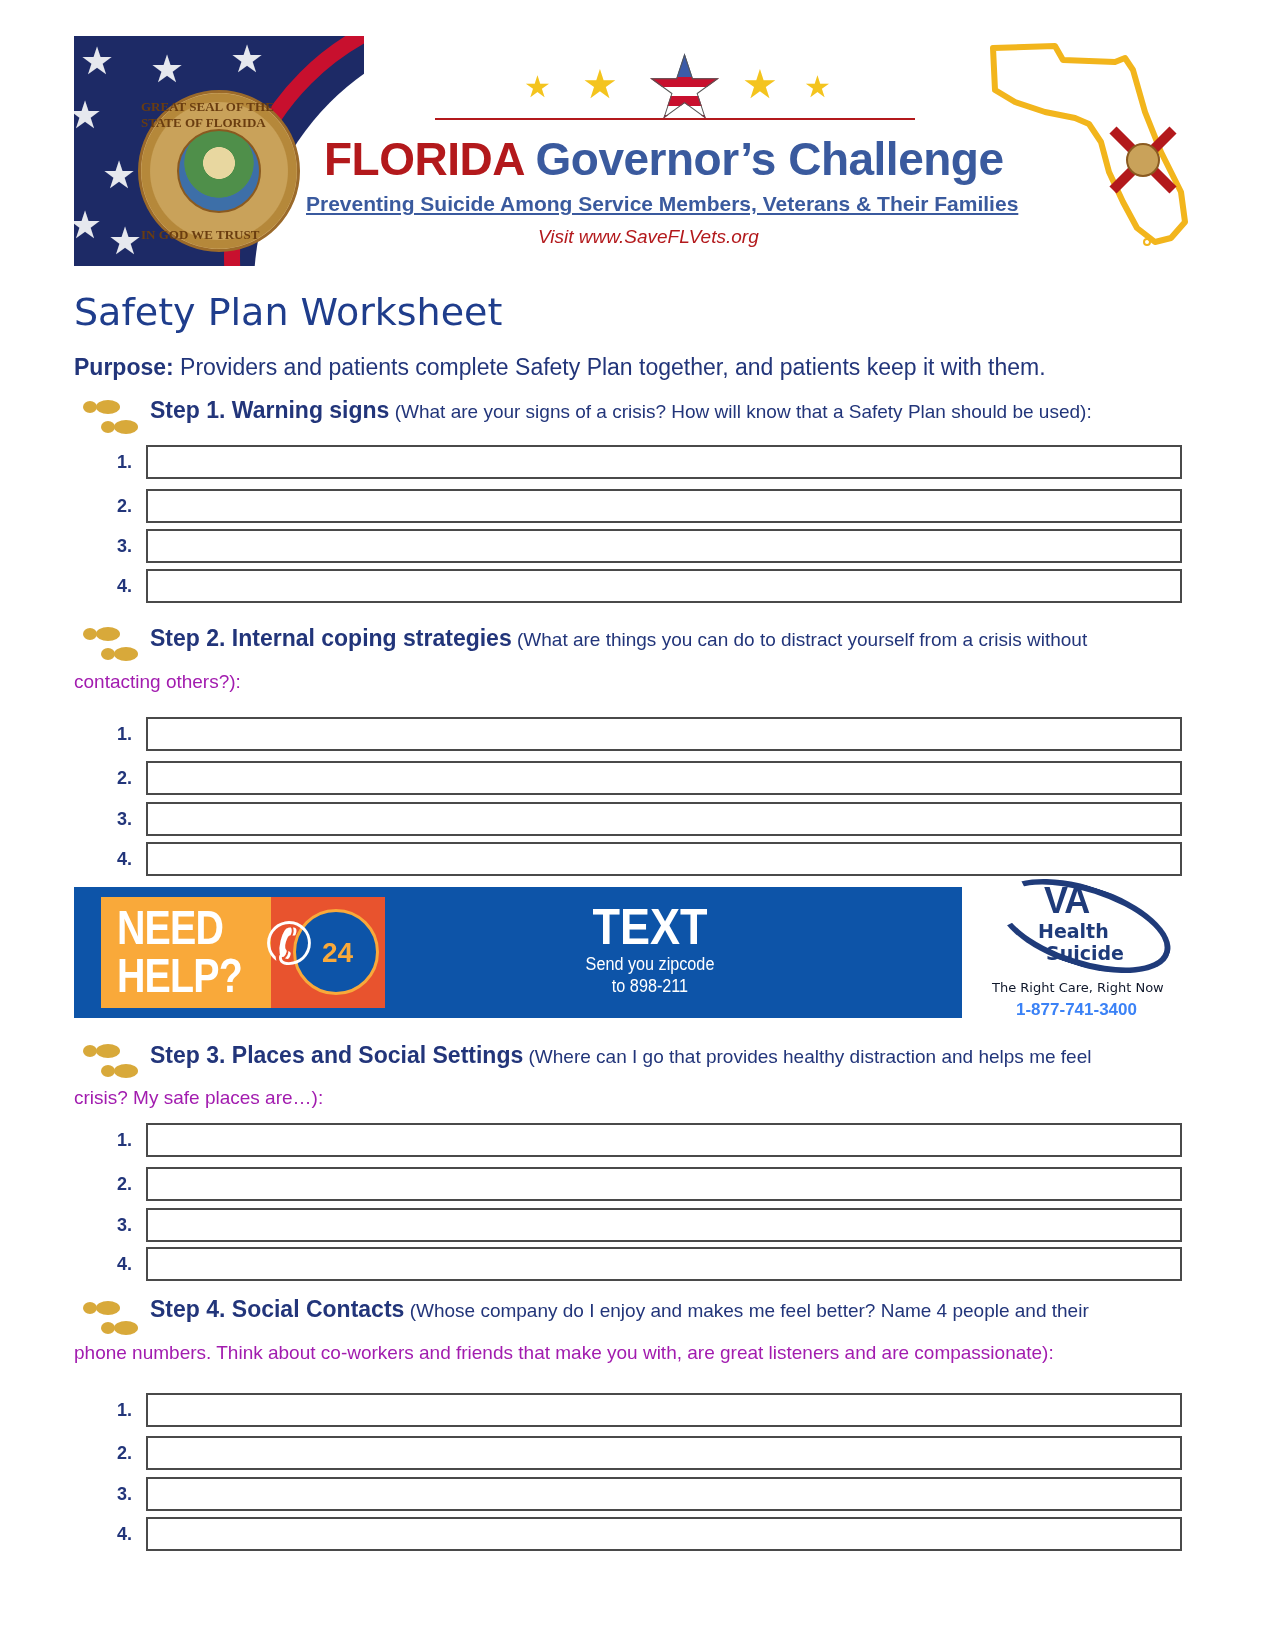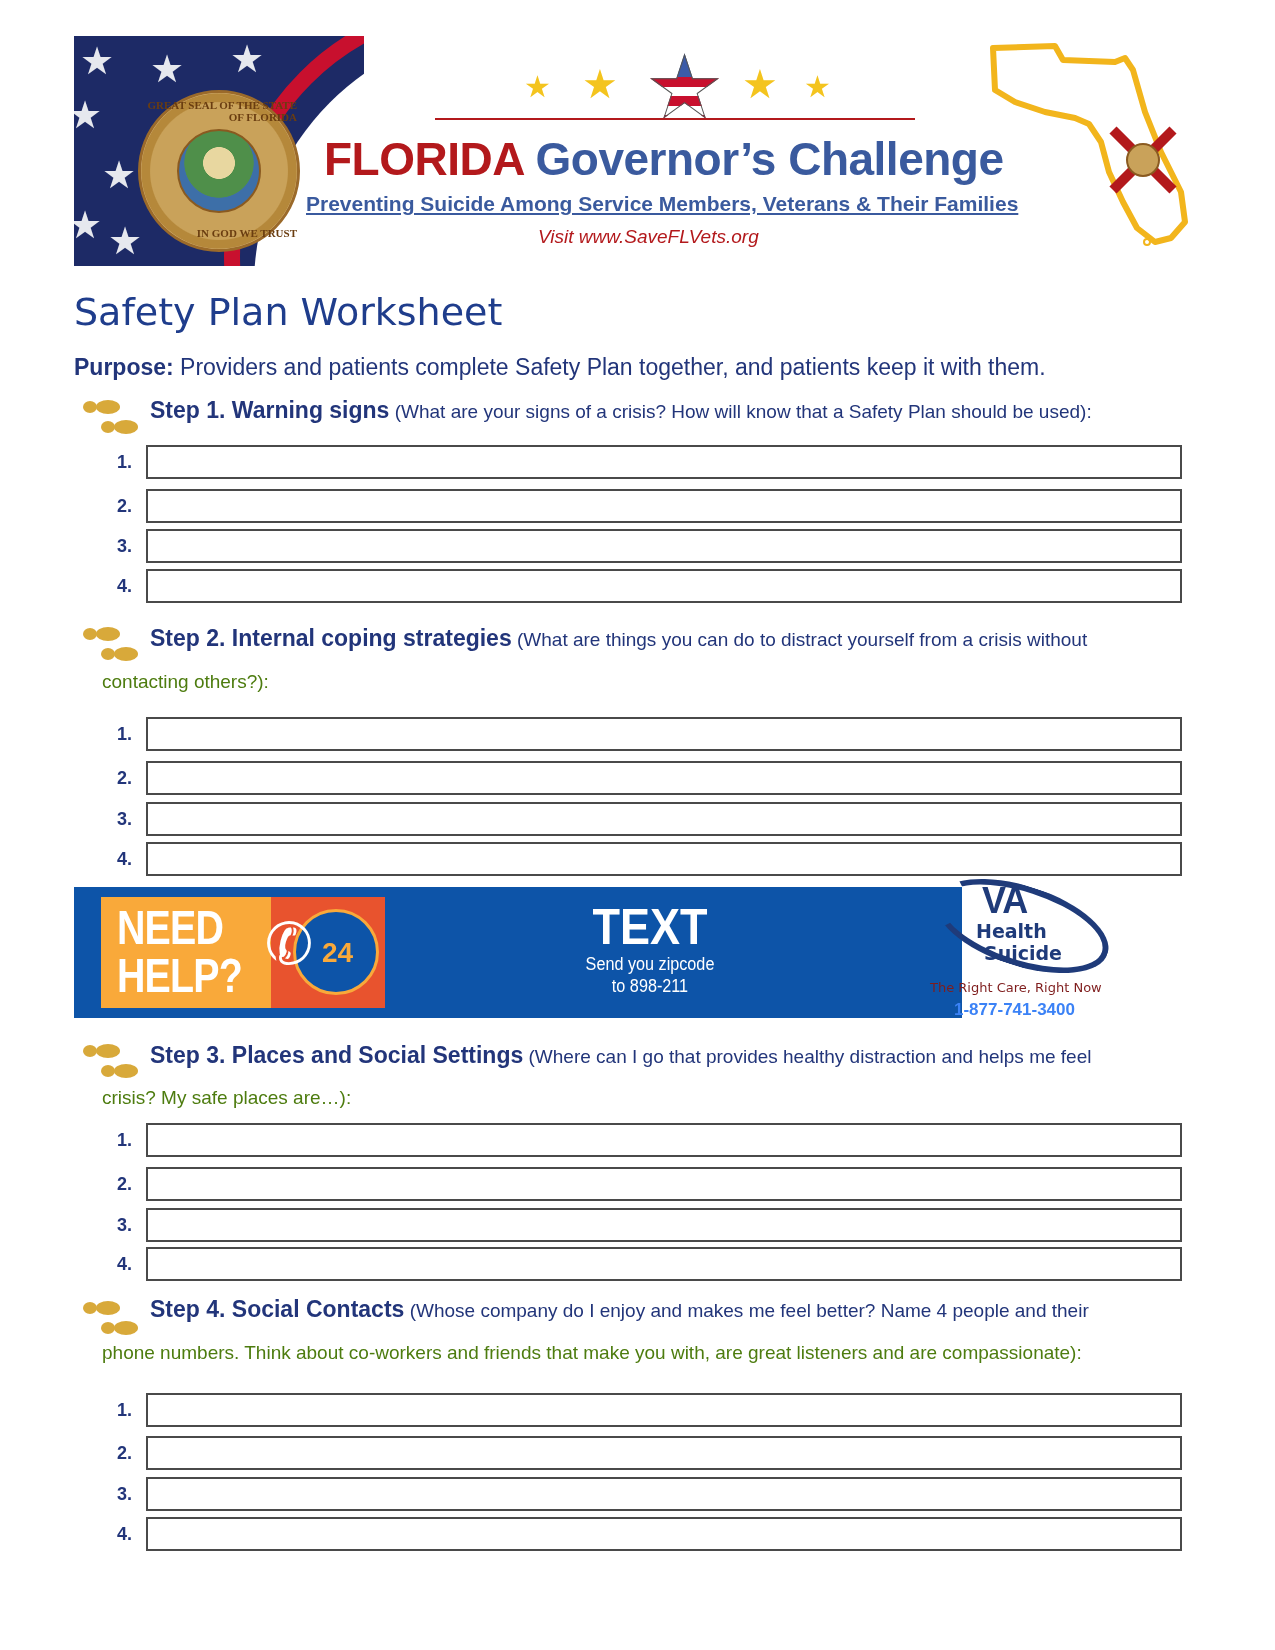--- a/index.html
+++ b/index.html
@@ -10,21 +10,21 @@
   
   .flag-panel { left: 74px; top: 36px; width: 290px; height: 230px; overflow: hidden; background: #1d2a66; }
   .flag-panel .stripe { position: absolute; border-radius: 50%; border: 16px solid #c8102e; width: 520px; height: 520px; left: 150px; top: -40px; }
   .flag-panel .whitefill { position: absolute; left: 180px; top: -10px; width: 520px; height: 520px; border-radius: 50%; background: #fff; }
   .flag-panel .star { position: absolute; color: #e6e8ee; font-size: 38px; line-height: 1; }
   .seal { left: 138px; top: 90px; width: 162px; height: 162px; border-radius: 50%;
           background: radial-gradient(circle at 50% 50%, #7fa35a 0 30%, #c9a25a 31% 62%, #b5883a 63% 70%, #e3c48a 71% 100%);
           border: 3px solid #9b6a2a; }
   .seal-inner { position: absolute; left: 36px; top: 36px; width: 84px; height: 84px; border-radius: 50%;
                 background: radial-gradient(circle at 50% 40%, #e8d7a0 0 25%, #4f8f4a 26% 55%, #3d6fa8 56% 100%); border: 2px solid #8a5a20; }
-  .seal-text { position: absolute; width: 100%; text-align: right; font-family: "Liberation Serif", serif; font-size: 11px; font-weight: bold; color: #6a3d10; }
+  .seal-text { position: absolute; width: 100%; text-align: left; font-family: "Liberation Serif", serif; font-size: 13px; font-weight: bold; color: #6a3d10; }
 
   .stars-row { left: 520px; top: 44px; width: 320px; height: 70px; }
   .gstar { position: absolute; color: #f4c41e; line-height: 1; }
   .flagstar { position: absolute; left: 126px; top: 0px; font-size: 86px; line-height: 1;
               background: linear-gradient(180deg, #3b5ba8 0 38%, #c8102e 38% 50%, #ffffff 50% 60%, #c8102e 60% 72%, #ffffff 72% 82%, #c8102e 82% 100%);
               -webkit-background-clip: text; background-clip: text; color: transparent; -webkit-text-stroke: 1px #555; }
   .red-rule { left: 435px; top: 118px; width: 480px; height: 2px; background: #b3191c; }
   .title { left: 324px; top: 132px; white-space: nowrap; font-size: 46px; font-weight: bold; letter-spacing: -0.5px; }
   .title .fl { color: #b3191c; }
   .title .gc { color: #3a5a9e; }
@@ -35,42 +35,42 @@
 
   
   .page-title { left: 74px; top: 290px; font-family: "DejaVu Sans", sans-serif; font-size: 38px; color: #1f3d8c; white-space: nowrap; }
   .purpose { left: 74px; top: 354px; font-size: 23px; white-space: nowrap; color: #22357a; }
   .purpose b { font-weight: bold; }
 
   .step-icon { width: 60px; height: 42px; }
   .step-head { white-space: nowrap; color: #22357a; }
   .step-head .st { font-size: 23px; font-weight: bold; }
   .step-head .desc { font-size: 19px; }
-  .step-cont { left: 74px; white-space: nowrap; font-size: 19px; color: #4d7c0f; margin-left: 28px; }
+  .step-cont { left: 74px; white-space: nowrap; font-size: 19px; color: #a21caf; }
 
   .num { left: 108px; width: 24px; text-align: right; font-size: 18px; font-weight: bold; color: #22357a; }
   .field { left: 146px; width: 1036px; height: 34px; border: 2px solid #4a4a4a; background: #fff; }
 
   
   .banner { left: 74px; top: 887px; width: 888px; height: 131px; background: #0d54a8; }
   .need-help { position: absolute; left: 27px; top: 10px; width: 170px; height: 111px; background: #f9a93a; }
   .need-help span { position: absolute; left: 16px; color: #fff; font-weight: bold; font-size: 48px; line-height: 46px; letter-spacing: -1px; transform: scaleX(0.82); transform-origin: left; }
   .phone-panel { position: absolute; left: 197px; top: 10px; width: 114px; height: 111px; background: #e8532e; }
   .clock { position: absolute; left: 22px; top: 12px; width: 86px; height: 86px; border-radius: 50%; background: #0d54a8; border: 3px solid #f9a93a; }
   .clock-num { position: absolute; left: 26px; top: 25px; font-size: 28px; font-weight: bold; color: #f9a93a; }
   .phone-glyph { position: absolute; left: -6px; top: 18px; font-size: 58px; color: #fff; line-height: 1; transform: rotate(-10deg); }
   .bcol { position: absolute; top: 14px; text-align: center; color: #fff; }
   .bcol .big { font-size: 50px; font-weight: bold; line-height: 52px; transform: scaleX(0.9); }
   .bcol .small { font-size: 18px; line-height: 22px; transform: scaleX(0.9); }
 
-  .va-logo { left: 926px; top: 880px; width: 210px; height: 150px; }
+  .va-logo { left: 988px; top: 880px; width: 210px; height: 150px; }
   .va-ring { position: absolute; left: 6px; top: 6px; width: 180px; height: 80px; border-radius: 50%; border: 6px solid #1f3b7a; border-left-color: transparent; border-bottom-color: #1f3b7a; transform: rotate(18deg); }
   .va-big { position: absolute; left: 56px; top: 0px; font-size: 36px; font-weight: bold; color: #1f3b7a; letter-spacing: -1px; }
   .va-hc { position: absolute; font-family: "DejaVu Sans", sans-serif; font-size: 19px; color: #1f3b7a; font-weight: bold; }
-  .va-tag { position: absolute; left: 4px; top: 100px; font-family: "DejaVu Sans", sans-serif; font-size: 13px; color: #7f1d1d; white-space: nowrap; }
+  .va-tag { position: absolute; left: 4px; top: 100px; font-family: "DejaVu Sans", sans-serif; font-size: 13px; color: #0f172a; white-space: nowrap; }
   .va-phone { position: absolute; left: 28px; top: 120px; font-size: 17px; font-weight: bold; color: #3b82f6; white-space: nowrap; }
 </style>
 </head>
 <body>
 
 <div class="abs flag-panel">
   <span class="star" style="left:6px;top:6px">★</span>
   <span class="star" style="left:76px;top:14px">★</span>
   <span class="star" style="left:156px;top:4px">★</span>
   <span class="star" style="left:-6px;top:60px">★</span>

